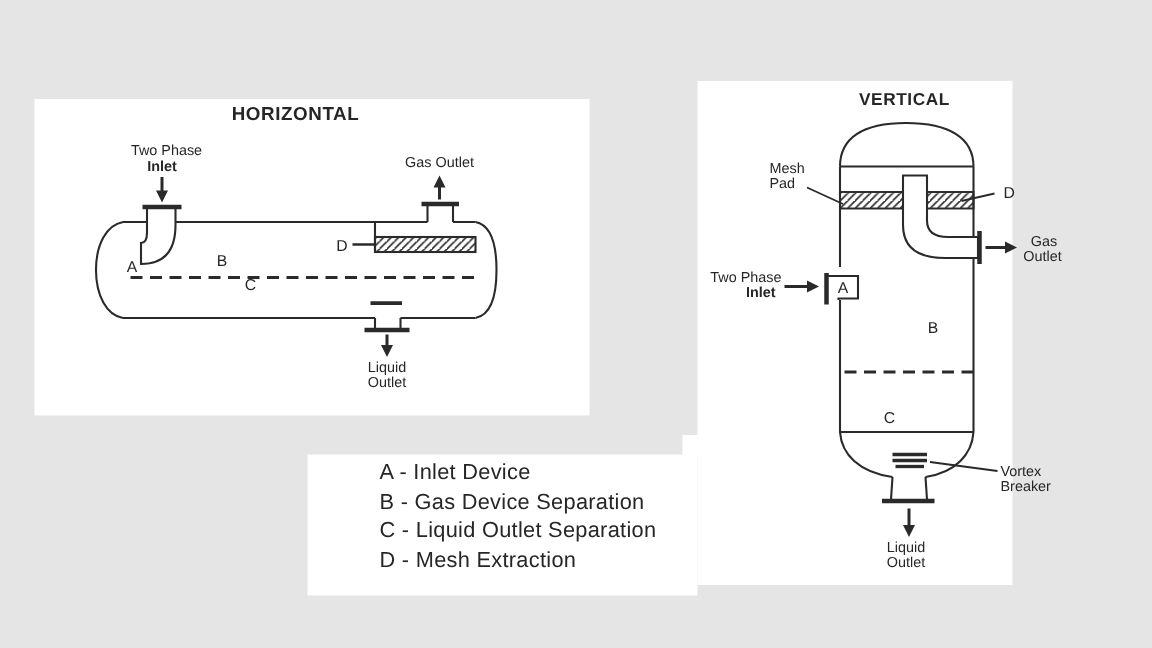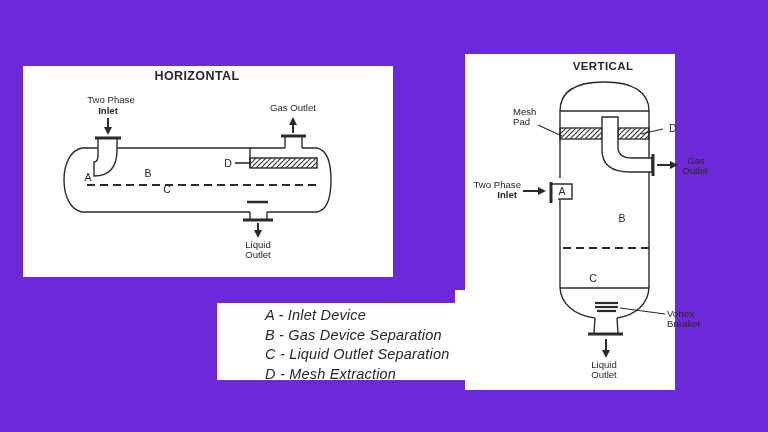--- a/index.html
+++ b/index.html
@@ -1,21 +1,21 @@
 <!DOCTYPE html>
 <html><head>
 <meta charset="utf-8">
 <style>
   html,body{margin:0;padding:0;background:#000;width:768px;height:432px;overflow:hidden;
     font-family:"Liberation Sans", sans-serif;}
-  .stage{position:absolute;left:0;top:0;width:768px;height:432px;background:#6d28d9;}
+  .stage{position:absolute;left:0;top:0;width:768px;height:432px;background:#e5e5e5;}
   .panel{position:absolute;background:#fff;}
   #left-panel{left:23px;top:66px;width:370px;height:211px;}
   #right-panel{left:465px;top:54px;width:210px;height:336px;}
-  #legend-panel{left:217px;top:303px;width:260px;height:77px;font-style:italic;}
+  #legend-panel{left:205px;top:303px;width:260px;height:94px;}
   #legend-notch{left:455px;top:290px;width:12px;height:14px;}
   svg{display:block;}
   svg text{fill:#262626;font-family:"Liberation Sans", sans-serif;}
   .lbl{font-size:9.6px;}
   .zone{font-size:10.5px;}
   .ttl{font-size:12.5px;font-weight:bold;letter-spacing:.4px;}
   .legend-text{position:absolute;left:48px;top:3px;color:#262626;font-size:14.5px;
     line-height:19.5px;letter-spacing:.2px;white-space:nowrap;}
 </style>
 </head>

